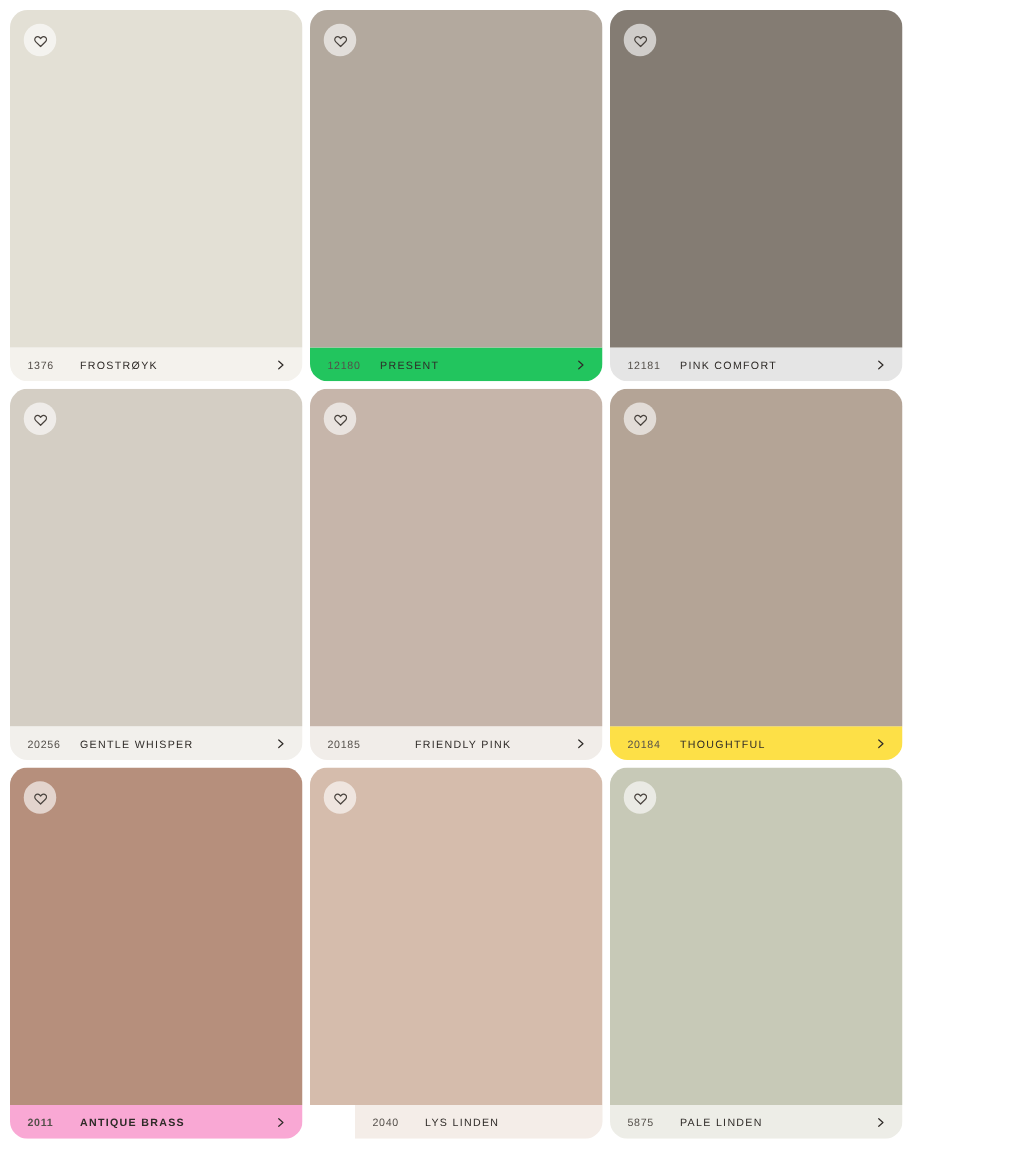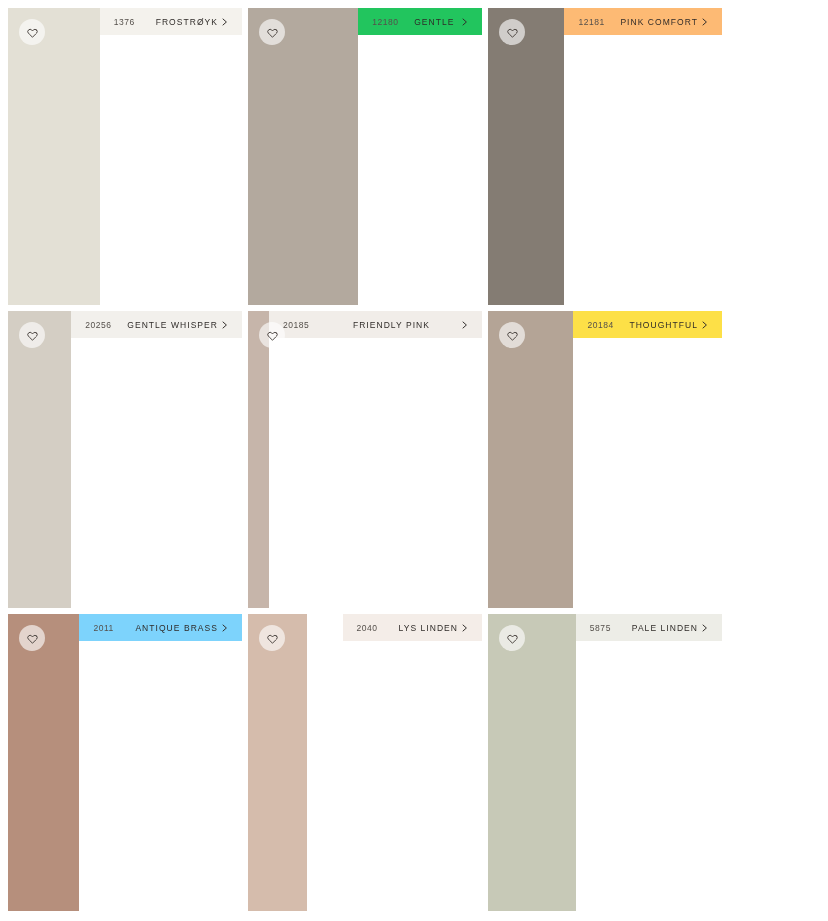--- a/index.html
+++ b/index.html
@@ -16,23 +16,24 @@
     padding: 8px 8px 0 8px;
     display: flex;
     flex-wrap: wrap;
     gap: 6px 6px;
     align-content: flex-start;
   }
   .card {
     width: 234px;
     height: 297px;
     display: flex;
-    flex-direction: row;
+    flex-direction: column;
     position: relative;
     overflow: hidden;
+    border-radius: 14px;
   }
   .swatch {
     flex: 1 1 auto;
     position: relative;
     width: 100%;
   }
   .fav-btn {
     position: absolute;
     top: 11px;
     left: 11px;
@@ -113,40 +114,40 @@
       <button class="fav-btn">
         <span>
           <svg width="11" height="11" viewBox="0 0 24 24" fill="none" stroke="#4a443f" stroke-width="2.1" stroke-linecap="round" stroke-linejoin="round">
             <path d="M20.8 6.6a5 5 0 0 0-7.1 0L12 8.3l-1.7-1.7a5 5 0 1 0-7.1 7.1l1.7 1.7L12 22.3l7.1-7.1 1.7-1.7a5 5 0 0 0 0-7.1z"></path>
           </svg>
         </span>
       </button>
     </div>
     <div class="footer" style="background: #22c55e;">
       <span class="code">12180</span>
-      <span class="cname">GENTLE</span>
+      <span class="cname">PRESENT</span>
       <span class="chev">
         <svg width="9" height="12" viewBox="0 0 24 24" fill="none" stroke="#2f2b28" stroke-width="2.6" stroke-linecap="round" stroke-linejoin="round">
           <polyline points="8,4 17,12 8,20"></polyline>
         </svg>
       </span>
     </div>
   </div>
 
   <div class="card">
     <div class="swatch" title="SOFT COMFORT" style="background: rgb(132, 124, 115);">
       <button class="fav-btn">
         <span>
           <svg width="11" height="11" viewBox="0 0 24 24" fill="none" stroke="#4a443f" stroke-width="2.1" stroke-linecap="round" stroke-linejoin="round">
             <path d="M20.8 6.6a5 5 0 0 0-7.1 0L12 8.3l-1.7-1.7a5 5 0 1 0-7.1 7.1l1.7 1.7L12 22.3l7.1-7.1 1.7-1.7a5 5 0 0 0 0-7.1z"></path>
           </svg>
         </span>
       </button>
     </div>
-    <div class="footer" style="background: #fdba74;">
+    <div class="footer" style="background: #e5e5e5;">
       <span class="code">12181</span>
       <span class="cname">PINK COMFORT</span>
       <span class="chev">
         <svg width="9" height="12" viewBox="0 0 24 24" fill="none" stroke="#2f2b28" stroke-width="2.6" stroke-linecap="round" stroke-linejoin="round">
           <polyline points="8,4 17,12 8,20"></polyline>
         </svg>
       </span>
     </div>
   </div>
 
@@ -216,21 +217,21 @@
   <div class="card">
     <div class="swatch" title="ANTIQUE BRASS" style="background: rgb(182, 143, 124);">
       <button class="fav-btn">
         <span>
           <svg width="11" height="11" viewBox="0 0 24 24" fill="none" stroke="#4a443f" stroke-width="2.1" stroke-linecap="round" stroke-linejoin="round">
             <path d="M20.8 6.6a5 5 0 0 0-7.1 0L12 8.3l-1.7-1.7a5 5 0 1 0-7.1 7.1l1.7 1.7L12 22.3l7.1-7.1 1.7-1.7a5 5 0 0 0 0-7.1z"></path>
           </svg>
         </span>
       </button>
     </div>
-    <div class="footer" style="background: #7dd3fc;">
+    <div class="footer" style="background: #f9a8d4; font-weight: bold;">
       <span class="code">2011</span>
       <span class="cname">ANTIQUE BRASS</span>
       <span class="chev">
         <svg width="9" height="12" viewBox="0 0 24 24" fill="none" stroke="#2f2b28" stroke-width="2.6" stroke-linecap="round" stroke-linejoin="round">
           <polyline points="8,4 17,12 8,20"></polyline>
         </svg>
       </span>
     </div>
   </div>
 

